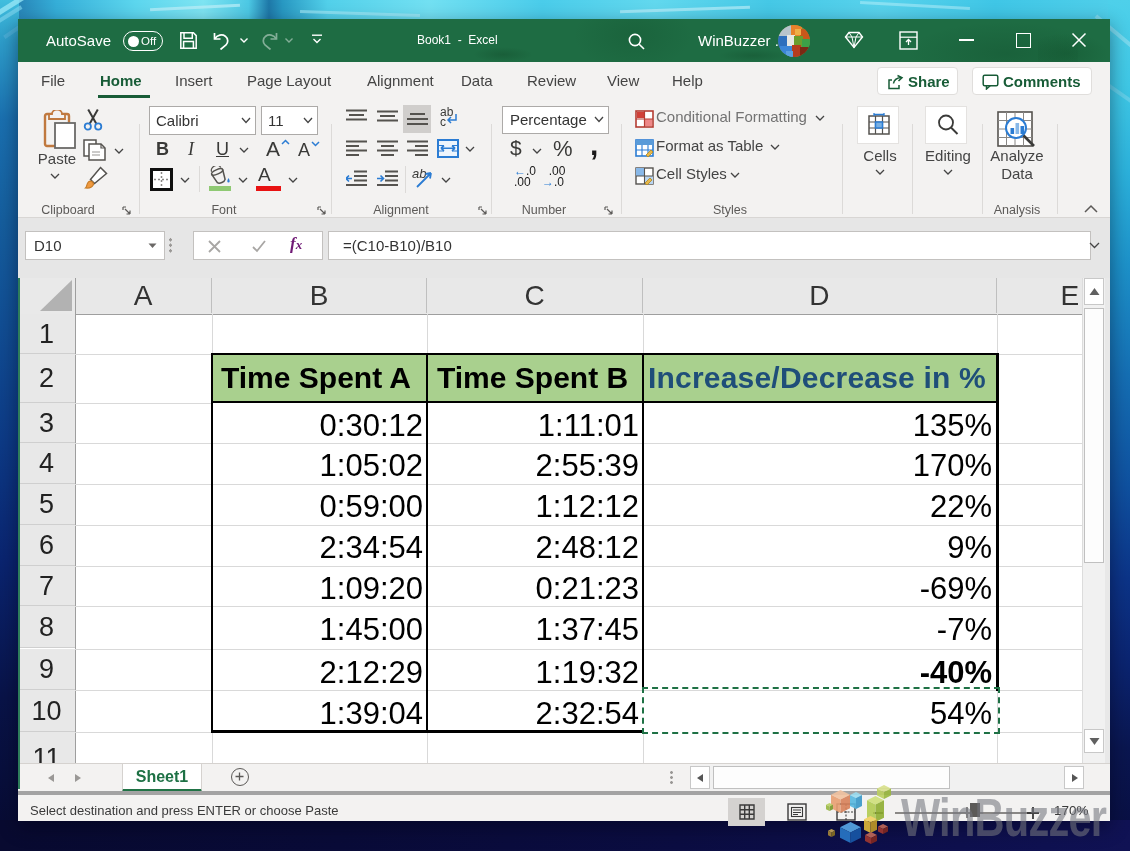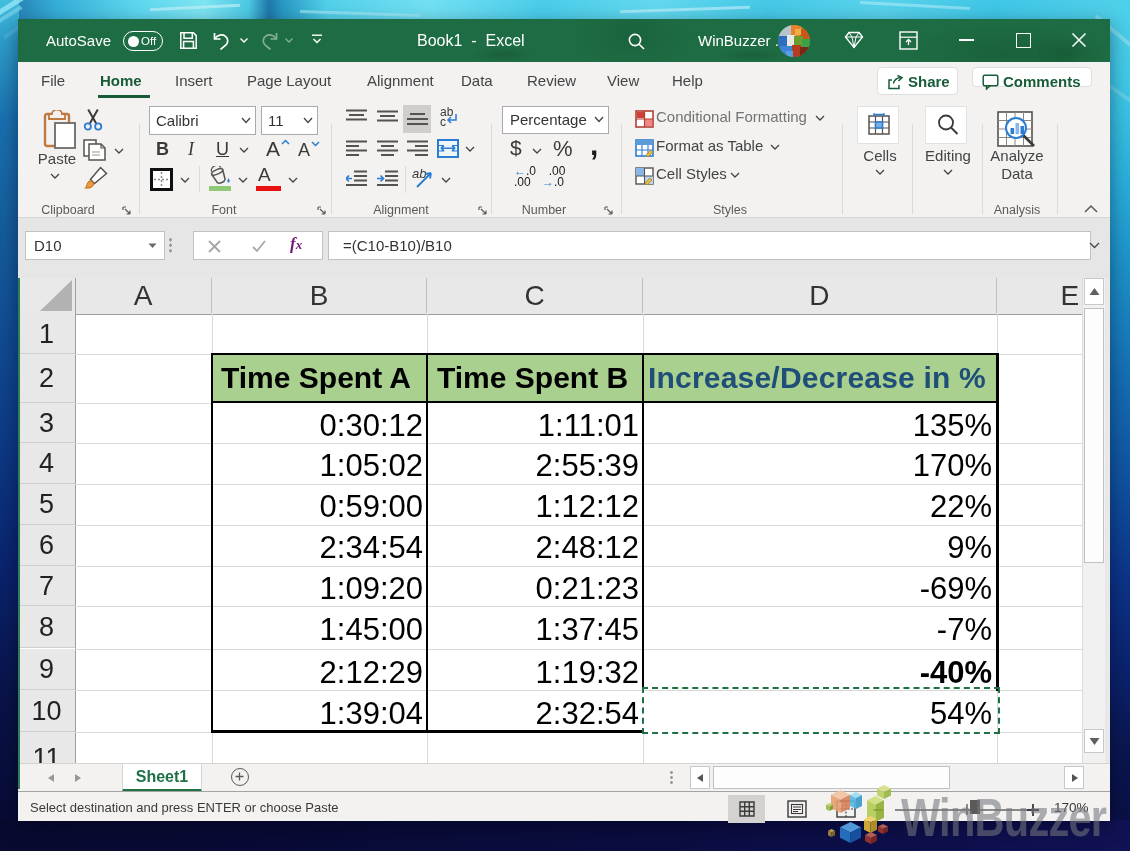--- a/index.html
+++ b/index.html
@@ -39,21 +39,21 @@
   .colhdr{position:absolute;top:0;height:35px;background:#e8e8e8;border-right:1px solid #bfbfbf;
           box-sizing:border-box;text-align:center;font-size:28px;color:#333;line-height:35px;}
   .rowhdr{position:absolute;left:0;width:57px;background:#e8e8e8;border-bottom:1px solid #cfcfcf;
           box-sizing:border-box;text-align:center;font-size:27px;color:#222;}
   .gvl{position:absolute;width:1px;background:#d9d9d9;}
   .ghl{position:absolute;height:1px;background:#d9d9d9;}
   .cell{position:absolute;font-size:31px;color:#000;text-align:right;padding-top:3px;}
   
   #tabrow{left:0;top:744px;width:1092px;height:28px;background:#f3f2f1;border-top:1px solid #d5d2cf;box-sizing:border-box;}
   
-  #statusbar{left:0;top:772px;width:1092px;height:30px;background:#f3f2f1;border-top:1px solid #a3a3a3;box-sizing:border-box;}
+  #statusbar{left:0;top:772px;width:1092px;height:30px;background:#f3f2f1;border-top:4px solid #a3a3a3;box-sizing:border-box;}
   
   #wmtext{left:901px;top:790px;width:300px;font-size:54px;font-weight:bold;line-height:54px;
           color:rgba(116,118,126,.58);letter-spacing:-1px;z-index:50;
           transform:scaleX(0.77);transform-origin:0 0;}
 </style></head>
 <body>
 <div class="abs" id="deskTop"></div>
 <div class="abs" id="deskLeft"></div>
 <div class="abs" id="deskRight"></div>
 <div class="abs" id="deskBottom"></div>
@@ -101,21 +101,21 @@
       <path d="M18.2 8.7 C15.8 4.8 10.8 3.9 7.7 6.2 c-2.9 2.3-3.2 6.1-.7 8.8 L12.5 19.5" fill="none" stroke="#fff" stroke-width="1.7"></path>
     </svg>
     <svg class="abs" style="left:266px;top:18px;opacity:.45" width="10" height="7" viewBox="0 0 10 7">
         <path d="M1.5 1.5 L5 5 L8.5 1.5" fill="none" stroke="#fff" stroke-width="1.4"></path>
       </svg>
 
     <svg class="abs" style="left:292px;top:15px" width="14" height="12" viewBox="0 0 14 12">
       <path d="M2 1.2 h10" stroke="#fff" stroke-width="1.4"></path>
       <path d="M3.5 5 L7 8.5 L10.5 5" fill="none" stroke="#fff" stroke-width="1.4"></path>
     </svg>
-    <div class="tb-t" style="left:399px;font-size:16px;">Book1&nbsp;&nbsp;-&nbsp;&nbsp;Excel</div>
+    <div class="tb-t" style="left:399px;font-size:12px;">Book1&nbsp;&nbsp;-&nbsp;&nbsp;Excel</div>
 
     <svg class="abs" style="left:609px;top:13px" width="19" height="19" viewBox="0 0 19 19">
       <circle cx="8" cy="8" r="5.6" fill="none" stroke="#fff" stroke-width="1.6"></circle>
       <path d="M12.2 12.2 L17 17" stroke="#fff" stroke-width="1.6"></path>
     </svg>
     <div class="tb-t" style="left:680px;text-align:center;">WinBuzzer .</div>
 
     <svg class="abs" style="left:760px;top:6px" width="32" height="32" viewBox="0 0 32 32">
       <defs>
           <clipPath id="avc">
@@ -168,21 +168,21 @@
     <div class="mi" style="left:589px;">View</div>
     <div class="mi" style="left:654px;">Help</div>
     <div class="abs" style="left:859px;top:5px;width:81px;height:28px;background:#fff;border:1px solid #e0dedc;border-radius:4px;box-sizing:border-box;">
       <svg class="abs" style="left:9px;top:6px" width="17" height="16" viewBox="0 0 17 16">
         <path d="M5 6 H2 v8.5 h10 V11" fill="none" stroke="#185c37" stroke-width="1.5"></path>
         <path d="M6.5 9.5 c0.5-3.5 3-5.5 7.5-6" fill="none" stroke="#185c37" stroke-width="1.5"></path>
         <path d="M10.5 1.5 L15 3.6 L11.5 7" fill="none" stroke="#185c37" stroke-width="1.5"></path>
       </svg>
       <div class="abs" style="left:30px;top:0;height:26px;line-height:27px;font-size:15px;font-weight:bold;color:#185c37;">Share</div>
     </div>
-    <div class="abs" style="left:954px;top:5px;width:120px;height:20px;background:#fff;border:1px solid #e0dedc;border-radius:4px;box-sizing:border-box;">
+    <div class="abs" style="left:954px;top:5px;width:120px;height:28px;background:#fff;border:1px solid #e0dedc;border-radius:4px;box-sizing:border-box;">
       <svg class="abs" style="left:9px;top:6px" width="17" height="16" viewBox="0 0 17 16">
         <rect x="1.2" y="1.2" width="14.6" height="10.6" rx="1.5" fill="none" stroke="#185c37" stroke-width="1.5"></rect>
         <path d="M4.5 11.8 V15 L8.2 11.8" fill="none" stroke="#185c37" stroke-width="1.5"></path>
       </svg>
       <div class="abs" style="left:30px;top:0;height:26px;line-height:27px;font-size:15px;font-weight:bold;color:#185c37;">Comments</div>
     </div>
   </div>
   <div class="abs" id="ribbon">
     <div class="sep" style="left:121px;"></div>
     <div class="sep" style="left:313px;"></div>

